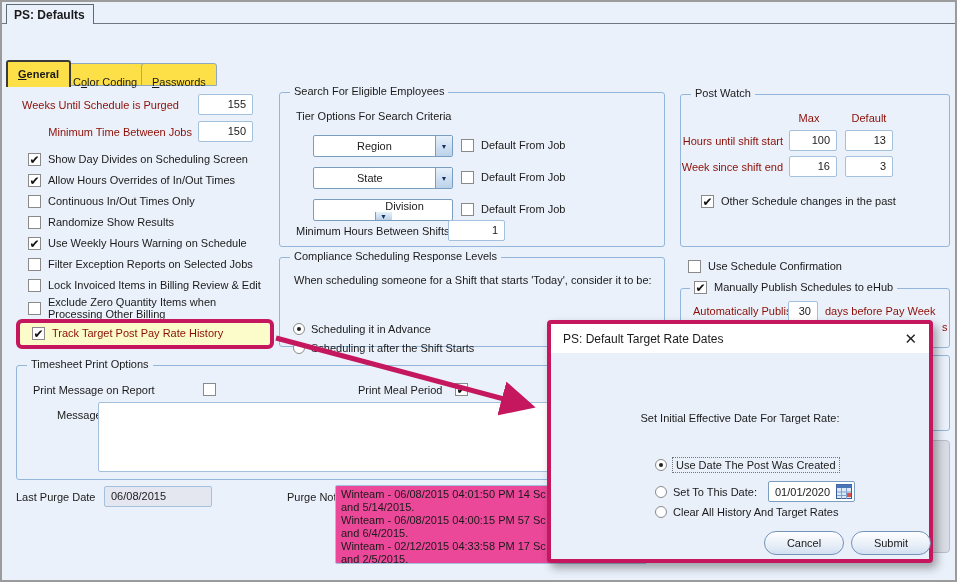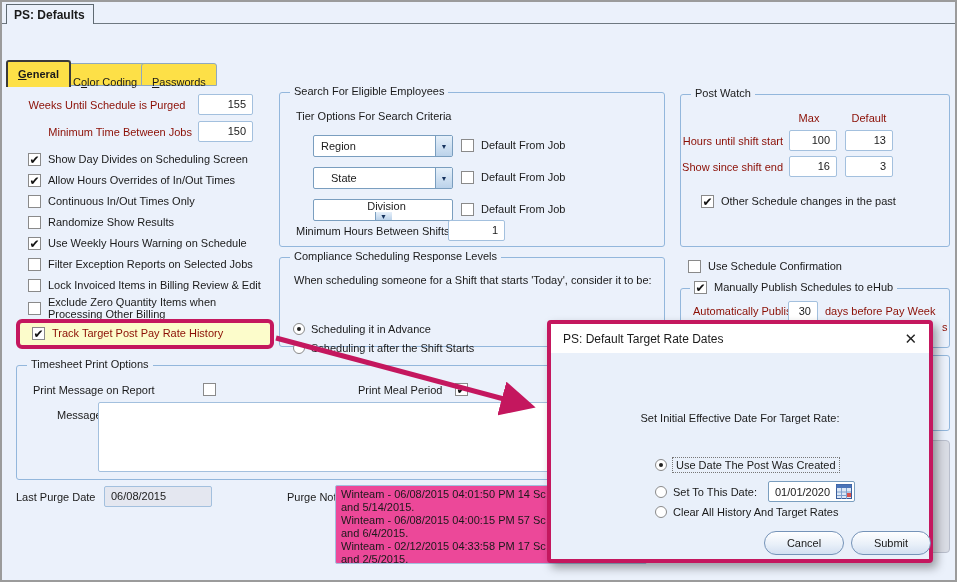--- a/index.html
+++ b/index.html
@@ -42,21 +42,21 @@
   .cbrow .cb { margin-top:0; }
   .radio { display:inline-block; width:12px; height:12px; border:1px solid #8A8A8A;
            border-radius:50%; background:#fff; position:relative; flex:none; }
   .radio.on::after { content:""; position:absolute; left:3px; top:3px;
                      width:4px; height:4px; border-radius:50%; background:#222; }
   .radrow { display:flex; gap:6px; align-items:center;margin-top:24px; }
 
   
   .dd { display:flex; width:140px; height:22px; background:#fff;
         border:1px solid #7A9EBF; border-radius:2px; align-items:center; }
-  .ddv { flex:1; padding-left:7px; }
+  .ddv { flex:1; padding-left:7px;margin-left:36px; }
   .ddb { width:17px; height:100%; border-left:1px solid #7A9EBF;
          background:linear-gradient(#E6F0FA,#BBD2EA); display:flex;
          align-items:center; justify-content:center; }
   .dda { font-size:7px; color:#16335E; }
 
   
   .hl { border:4px solid #C4175E; border-radius:6px; background:#FCFCCB; z-index:5; }
   #arrow-svg { left:0; top:0; width:957px; height:582px; pointer-events:none; z-index:10; }
 
   
@@ -95,21 +95,21 @@
   <div class="abs tab active" style="left:4px;">
     <span></span><span style="text-decoration:underline">G</span><span>eneral</span>
   </div>
   <div class="abs tab" style="left:60px;">
     <span>C</span><span style="text-decoration:underline">o</span><span>lor Coding</span>
   </div>
   <div class="abs tab" style="left:139px;">
     <span></span><span style="text-decoration:underline">P</span><span>asswords</span>
   </div>
 
-  <div class="abs lbl maroon" style="left:20px;top:97px;width:170px;text-align:center;">Weeks Until Schedule is Purged</div>
+  <div class="abs lbl maroon" style="left:20px;top:97px;width:170px;text-align:left;">Weeks Until Schedule is Purged</div>
   <div class="abs tinput num" style="left:196px;top:92px;width:55px;height:21px;">155</div>
 
   <div class="abs lbl maroon" style="left:20px;top:124px;width:170px;text-align:right;">Minimum Time Between Jobs</div>
   <div class="abs tinput num" style="left:196px;top:119px;width:55px;height:21px;">150</div>
 
   <div class="abs cbrow" style="left:26px;top:151px;width:260px;">
     <span class="cb on">✔</span>
     <span class="lbl">Show Day Divides on Scheduling Screen</span>
   </div>
   <div class="abs cbrow" style="left:26px;top:172px;width:260px;">
@@ -156,21 +156,21 @@
       <span class="ddv">Region</span>
       <span class="ddb">
           <span class="dda">▼</span>
         </span>
     </div>
     <div class="abs cbrow" style="left:181px;top:46px;">
       <span class="cb"></span>
       <span class="lbl">Default From Job</span>
     </div>
 
-    <div class="abs dd" style="left:33px;top:74px;padding-left:10px;">
+    <div class="abs dd" style="left:33px;top:74px;">
       <span class="ddv">State</span>
       <span class="ddb">
           <span class="dda">▼</span>
         </span>
     </div>
     <div class="abs cbrow" style="left:181px;top:78px;">
       <span class="cb"></span>
       <span class="lbl">Default From Job</span>
     </div>
 
@@ -204,21 +204,21 @@
 
   <div class="abs group" style="left:678px;top:92px;width:270px;height:153px;">
     <div class="legend">Post Watch</div>
     <div class="abs lbl maroon" style="left:104px;top:17px;width:48px;text-align:center;">Max</div>
     <div class="abs lbl maroon" style="left:164px;top:17px;width:48px;text-align:center;">Default</div>
 
     <div class="abs lbl maroon" style="left:0px;top:40px;width:102px;text-align:right;">Hours until shift start</div>
     <div class="abs tinput num" style="left:108px;top:35px;width:48px;height:21px;">100</div>
     <div class="abs tinput num" style="left:164px;top:35px;width:48px;height:21px;">13</div>
 
-    <div class="abs lbl maroon" style="left:0px;top:66px;width:102px;text-align:right;">Show since shift end</div>
+    <div class="abs lbl maroon" style="left:0px;top:66px;width:102px;text-align:right;">Week since shift end</div>
     <div class="abs tinput num" style="left:108px;top:61px;width:48px;height:21px;text-align:right;">16</div>
     <div class="abs tinput num" style="left:164px;top:61px;width:48px;height:21px;">3</div>
 
     <div class="abs cbrow" style="left:20px;top:100px;">
       <span class="cb on">✔</span>
       <span class="lbl">Other Schedule changes in the past</span>
     </div>
   </div>
 
   <div class="abs cbrow" style="left:686px;top:258px;">

